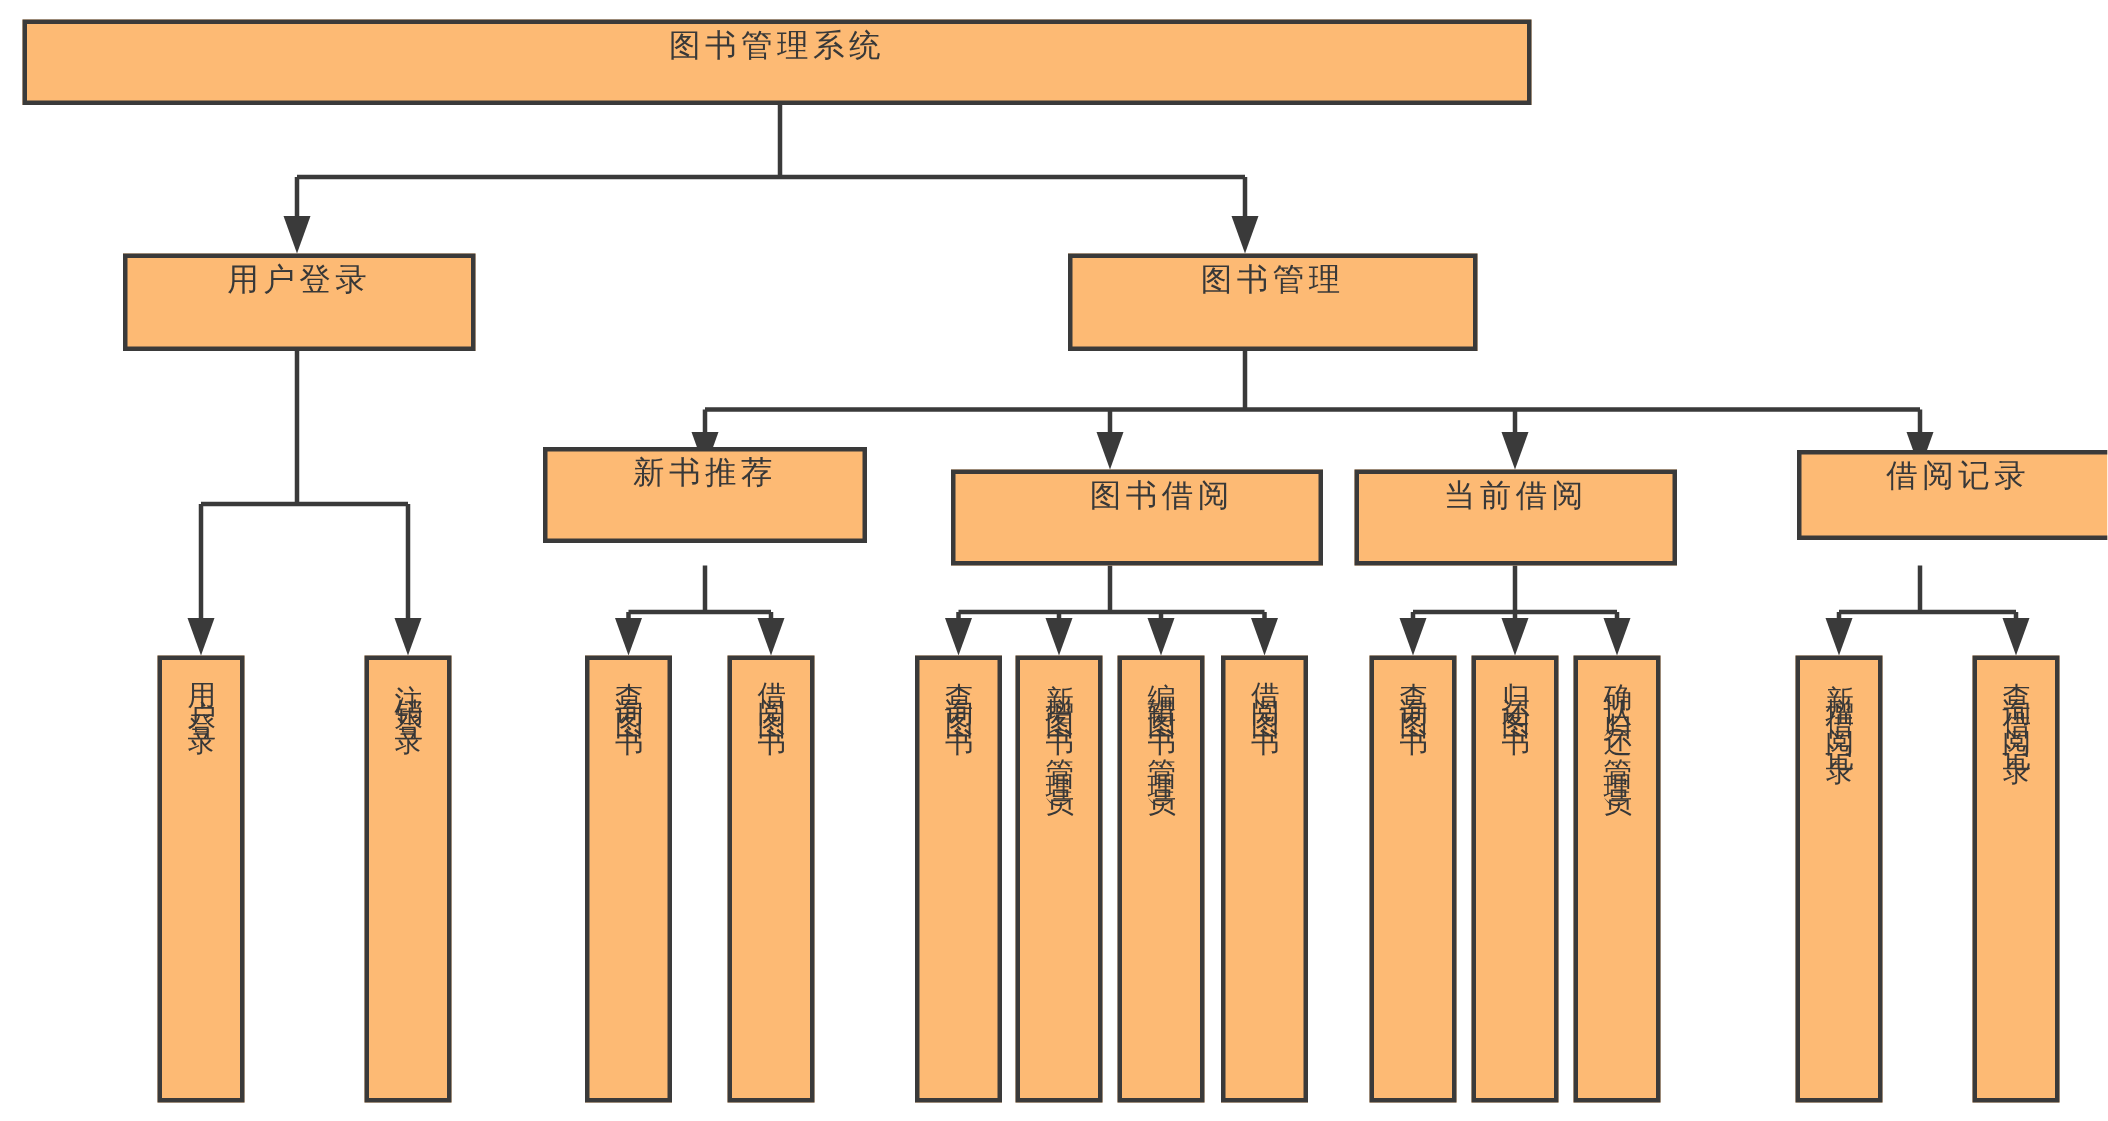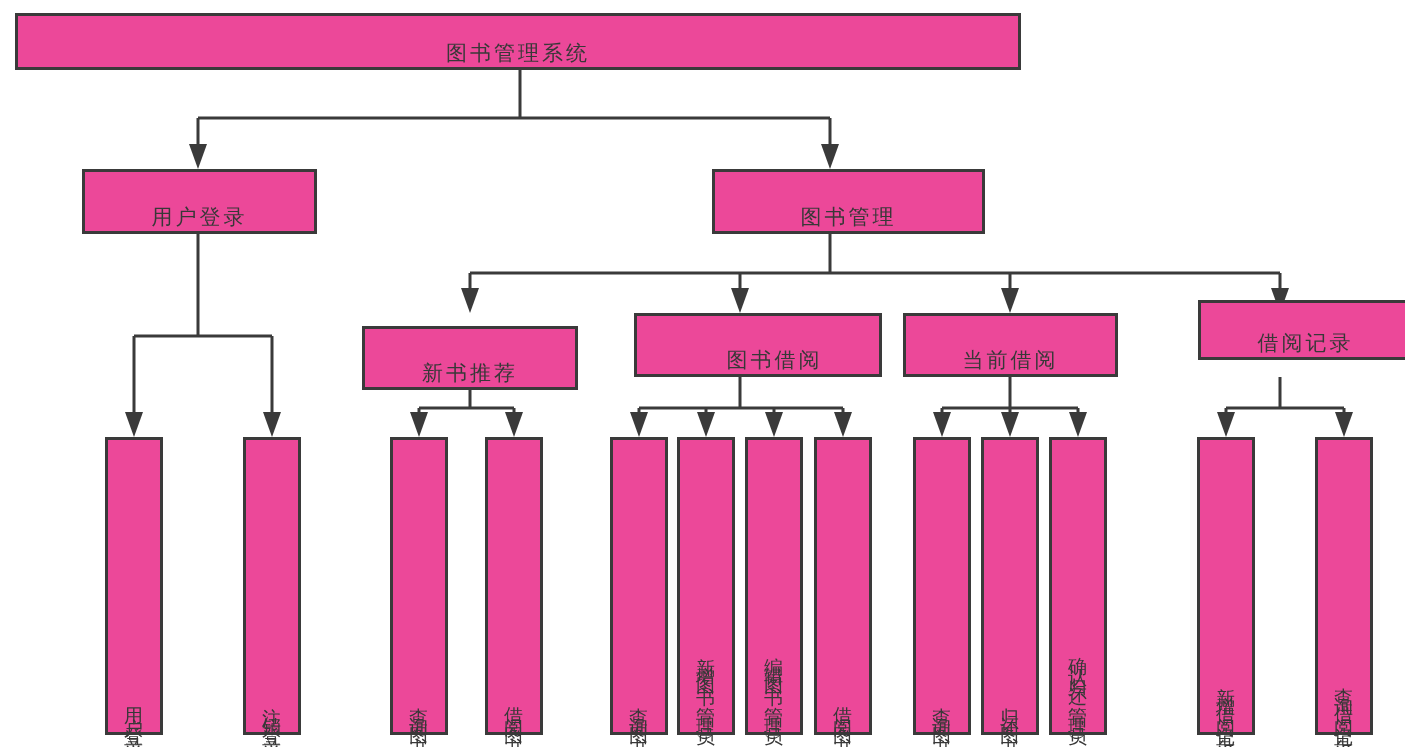--- a/index.html
+++ b/index.html
@@ -22,23 +22,23 @@
     stroke-width: 3;
     fill: none;
   }
   .connectors polygon {
     fill: var(--line, #3a3a3a);
     stroke: none;
   }
   .box {
     position: absolute;
     border: 3px solid var(--line, #3a3a3a);
-    background: #ec4899;
+    background: #fdba74;
     display: flex;
-    align-items: flex-end;
+    align-items: flex-start;
     justify-content: center;
     color: var(--text, #383838);
   }
   .hbox { font-size: 21px; letter-spacing: 3px; }
   .vbox { font-size: 19px; }
   .vtext {
     writing-mode: vertical-rl;
     text-orientation: mixed;
     letter-spacing: 10px;
     line-height: 1;
@@ -100,21 +100,21 @@
     <span>图书管理系统</span>
   </div>
 
   <div class="box hbox" style="left:82px; top:169px; width:235px; height:65px;">
     <span>用户登录</span>
   </div>
   <div class="box hbox" style="left:712px; top:169px; width:273px; height:65px;">
     <span>图书管理</span>
   </div>
 
-  <div class="box hbox" style="left:362px; top:326px; width:216px; height:64px;">
+  <div class="box hbox" style="left:362px; top:298px; width:216px; height:64px;">
     <span>新书推荐</span>
   </div>
   <div class="box hbox" style="left:634px; top:313px; width:248px; height:64px;padding-left:33px;">
     <span>图书借阅</span>
   </div>
   <div class="box hbox" style="left:903px; top:313px; width:215px; height:64px;">
     <span>当前借阅</span>
   </div>
   <div class="box hbox" style="left:1173px; top:300px; width:215px; height:60px;margin-left:25px;">
     <span>借阅记录</span>

